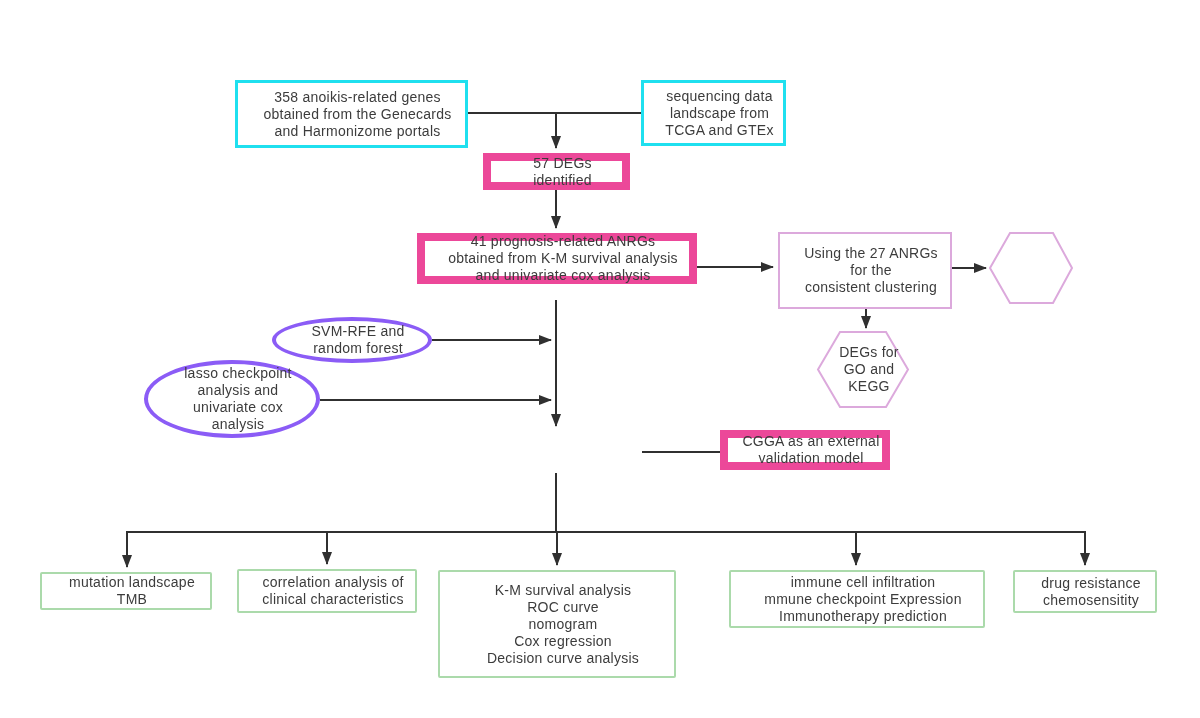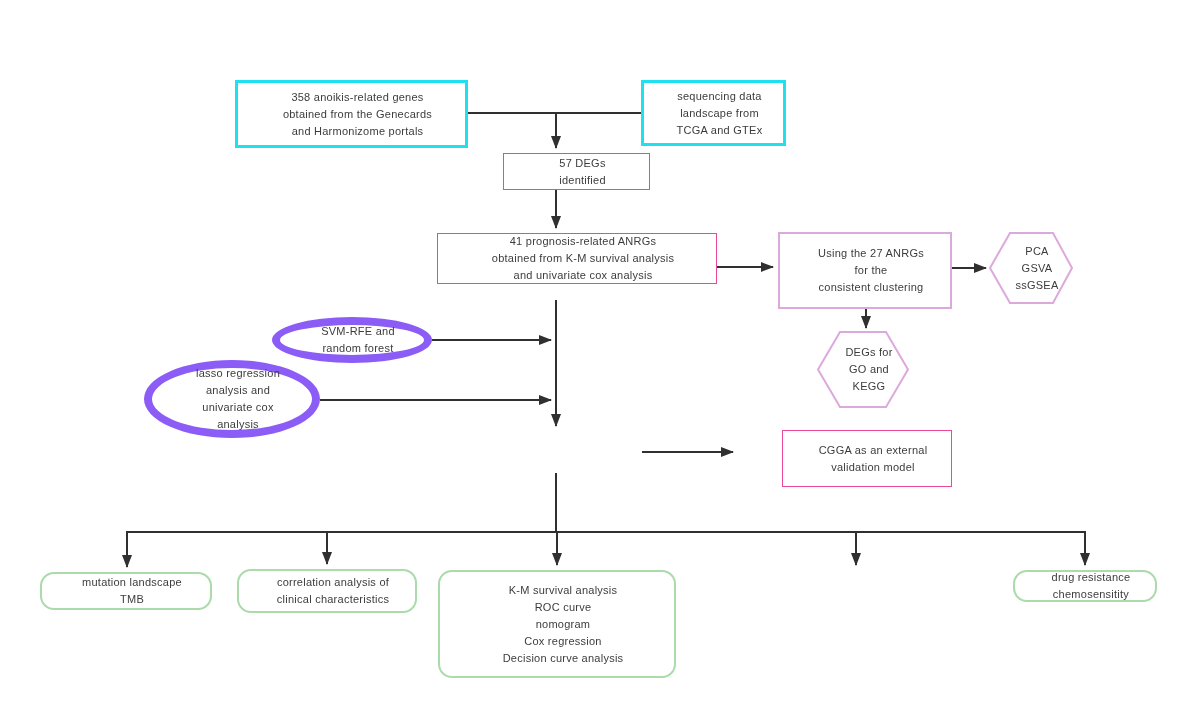--- a/index.html
+++ b/index.html
@@ -18,31 +18,31 @@
     width: 1200px; height: 718px;
   }
   .node {
     position: absolute;
     display: flex;
     align-items: center;
     justify-content: center;
     text-align: center;
     box-sizing: border-box;
     background: #ffffff;
-    font-size: 11px;
+    font-size: 14px;
     line-height: 17px;
     letter-spacing: 0.25px;
     padding-left: 12px;
   }
   .txt { white-space: pre-line; }
   .b-cyan   { border: 3px solid #1fe0ef; }
-  .b-red    { border: 1px solid #ec4899; margin-left: 20px; }
+  .b-red    { border: 8px solid #ec4899; }
   .b-plum   { border: 2px solid #dca9dc; justify-content: center; }
-  .b-green  { border: 2px solid #abdaab; border-radius: 14px; }
-  .b-orange { border: 8px solid #8b5cf6; border-radius: 50%; }
+  .b-green  { border: 2px solid #abdaab; border-radius: 2px; }
+  .b-orange { border: 4px solid #8b5cf6; border-radius: 50%; }
   .hex-label { background: transparent; border: none; }
 </style>
 </head>
 <body>
 
 <div class="canvas">
 
   <svg class="connectors" viewBox="0 0 1200 718" xmlns="http://www.w3.org/2000/svg">
     <defs>
       <marker id="ah" markerWidth="15" markerHeight="12" refX="12" refY="5" orient="auto" markerUnits="userSpaceOnUse">
@@ -96,66 +96,66 @@
 
   <div class="node b-red" style="left:483px; top:153px; width:147px; height:37px">
     <span class="txt">57 DEGs
 identified</span>
   </div>
   <div class="node b-red" style="left:417px; top:233px; width:280px; height:51px">
     <span class="txt">41 prognosis-related ANRGs
 obtained from K-M survival analysis
 and univariate cox analysis</span>
   </div>
-  <div class="node b-red" style="left:762px; top:430px; width:170px; height:57px">
+  <div class="node b-red" style="left:720px; top:430px; width:170px; height:40px">
     <span class="txt">CGGA as an external
 validation model</span>
   </div>
 
   <div class="node b-plum" style="left:778px; top:232px; width:174px; height:77px">
     <span class="txt">Using the 27 ANRGs
 for the
 consistent clustering</span>
   </div>
 
-  <div class="node hex-label" style="left:990px; top:233px; width:82px; height:70px">
-    <span class="txt">PCA
-GSVA
-ssGSEA</span>
-  </div>
   <div class="node hex-label" style="left:818px; top:332px; width:90px; height:75px">
     <span class="txt">DEGs for
 GO and
 KEGG</span>
   </div>
 
   <div class="node b-orange" style="left:272px; top:317px; width:160px; height:46px">
     <span class="txt">SVM-RFE and
 random forest</span>
   </div>
   <div class="node b-orange" style="left:144px; top:360px; width:176px; height:78px">
-    <span class="txt">lasso regression
+    <span class="txt">lasso checkpoint
 analysis and
 univariate cox
 analysis</span>
   </div>
 
   <div class="node b-green" style="left:40px; top:572px; width:172px; height:38px">
     <span class="txt">mutation landscape
 TMB</span>
   </div>
   <div class="node b-green" style="left:237px; top:569px; width:180px; height:44px">
     <span class="txt">correlation analysis of
 clinical characteristics</span>
   </div>
   <div class="node b-green" style="left:438px; top:570px; width:238px; height:108px">
     <span class="txt">K-M survival analysis
 ROC curve
 nomogram
 Cox regression
 Decision curve analysis</span>
   </div>
-  <div class="node b-green" style="left:1013px; top:570px; width:144px; height:32px">
+  <div class="node b-green" style="left:729px; top:570px; width:256px; height:58px">
+    <span class="txt">immune cell infiltration
+mmune checkpoint Expression
+Immunotherapy prediction</span>
+  </div>
+  <div class="node b-green" style="left:1013px; top:570px; width:144px; height:43px">
     <span class="txt">drug resistance
 chemosensitity</span>
   </div>
 
 </div>
 
 </body></html>

